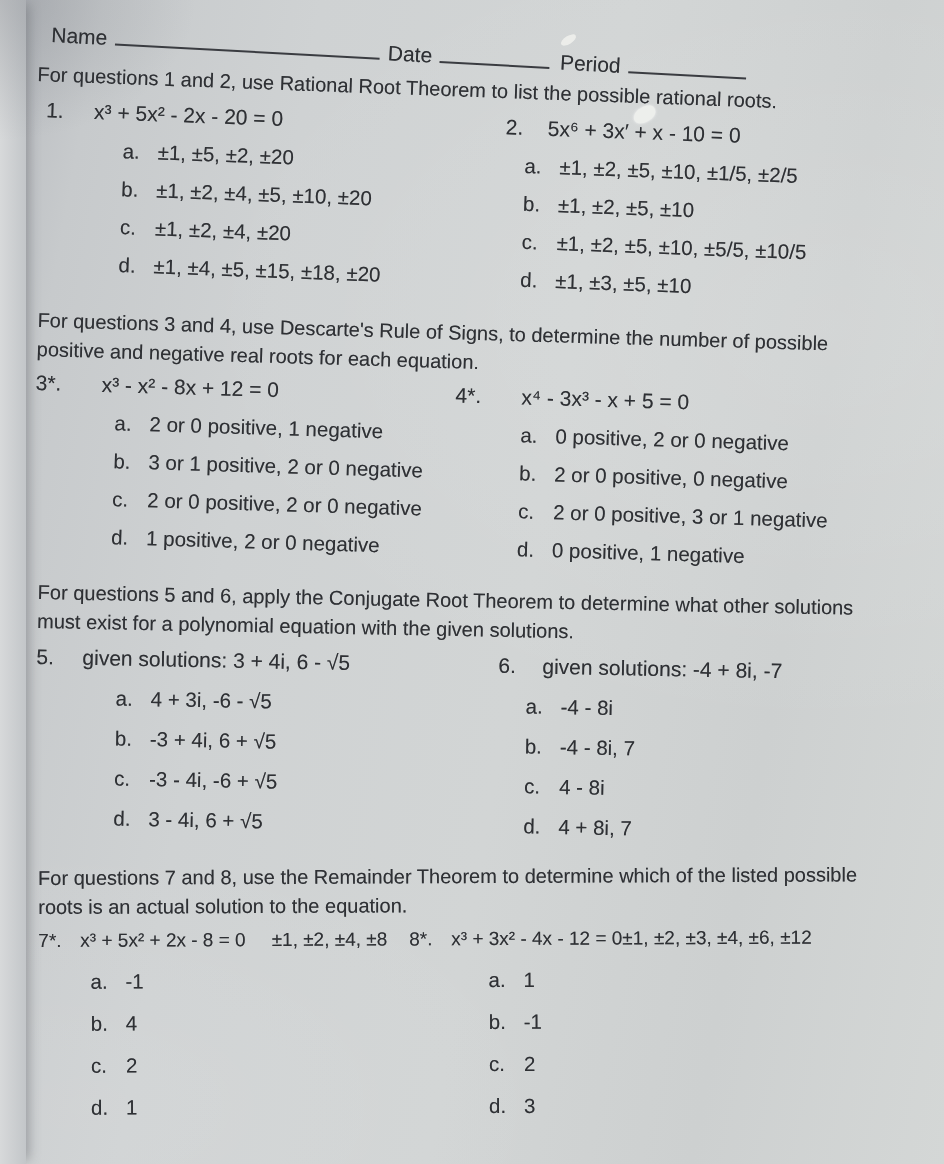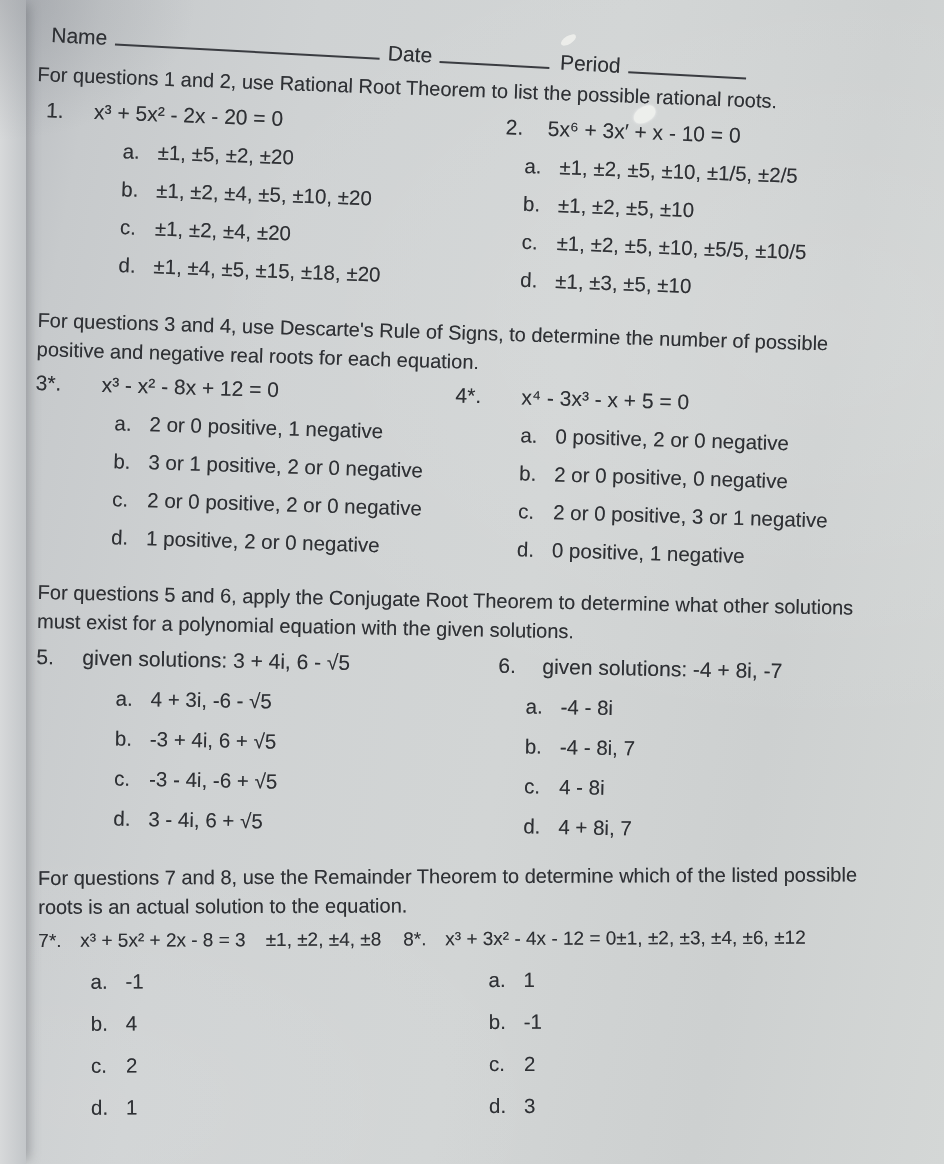--- a/index.html
+++ b/index.html
@@ -82,21 +82,21 @@
   #s3 .qhead { margin-top:9px; }
   #s3 .c1 .qnum { min-width:46px; }
   #s3 .c2 .qnum { min-width:44px; }
   #s3 .c1 .opts { margin-left:80px; }
   #s3 .c2 .opts { margin-left:28px; }
   #s3 .opt { margin-top:16px; }
 
   
   #s4 .s4line { display:flex; align-items:baseline; font-size:19px; white-space:nowrap; margin-top:8px; }
   #s4 .s4line .qnum { min-width:42px; }
-  #s4 .roots { margin-left:20px; }
+  #s4 .roots { margin-left:26px; }
   #s4 .q8num { margin-left:22px; min-width:40px; }
   #s4 .q8roots { }
   #s4 .s4opts { display:flex; }
   #s4 .col7 { margin-left:52px; width:398px; }
   #s4 .col8 { }
   #s4 .opt { margin-top:18px; font-size:20.5px; }
 </style>
 </head>
 <body>
 
@@ -285,21 +285,21 @@
     </div>
   </div>
 
   <div class="sect" id="s4">
     <div class="instr">
       <div>For questions 7 and 8, use the Remainder Theorem to determine which of the listed possible</div>
       <div>roots is an actual solution to the equation.</div>
     </div>
     <div class="s4line">
       <span class="qnum">7*.</span>
-      <span class="qeq">x³ + 5x² + 2x - 8 = 3</span>
+      <span class="qeq">x³ + 5x² + 2x - 8 = 0</span>
       <span class="roots">±1, ±2, ±4, ±8</span>
       <span class="qnum q8num">8*.</span>
       <span class="qeq">x³ + 3x² - 4x - 12 = 0</span>
       <span class="q8roots">±1, ±2, ±3, ±4, ±6, ±12</span>
     </div>
     <div class="s4opts">
       <div class="opts col7">
         <div class="opt">
           <span class="olab">a.</span>
           <span class="otxt">-1</span>

